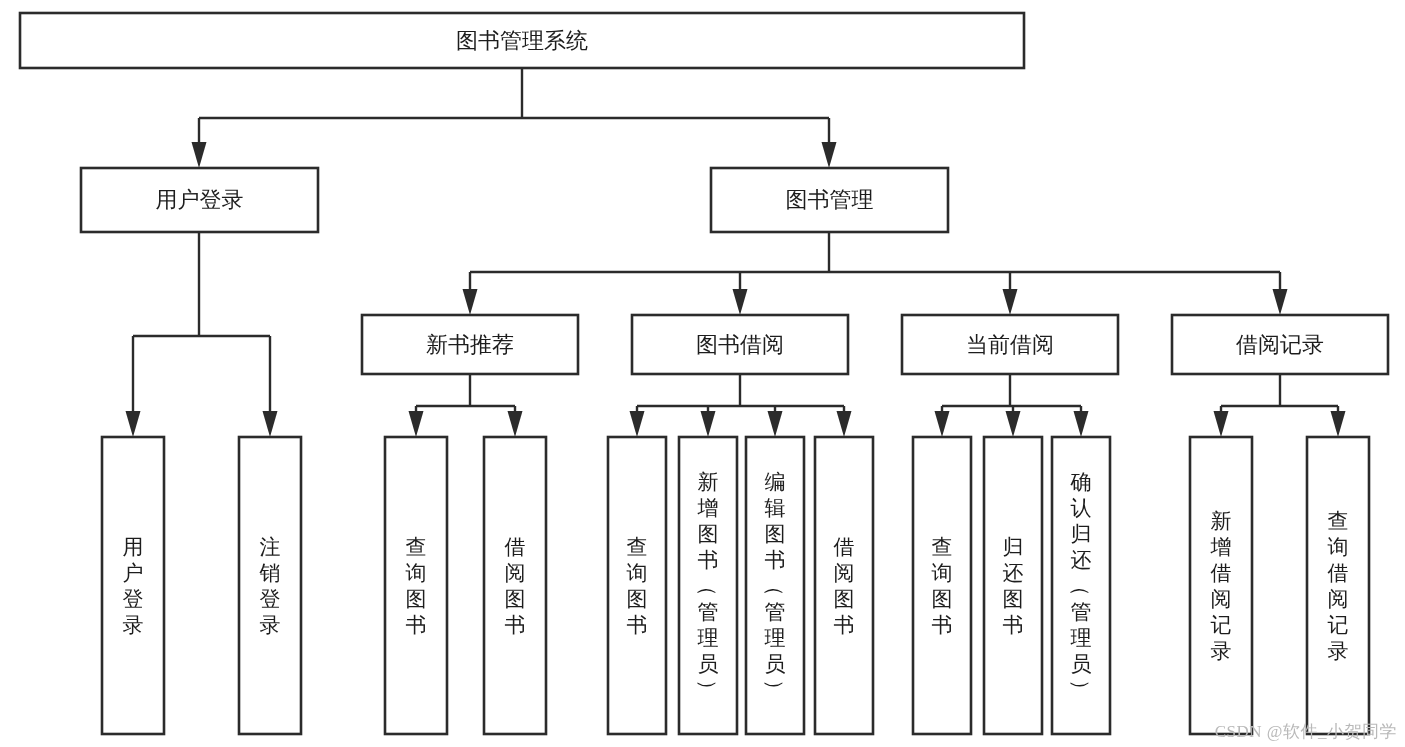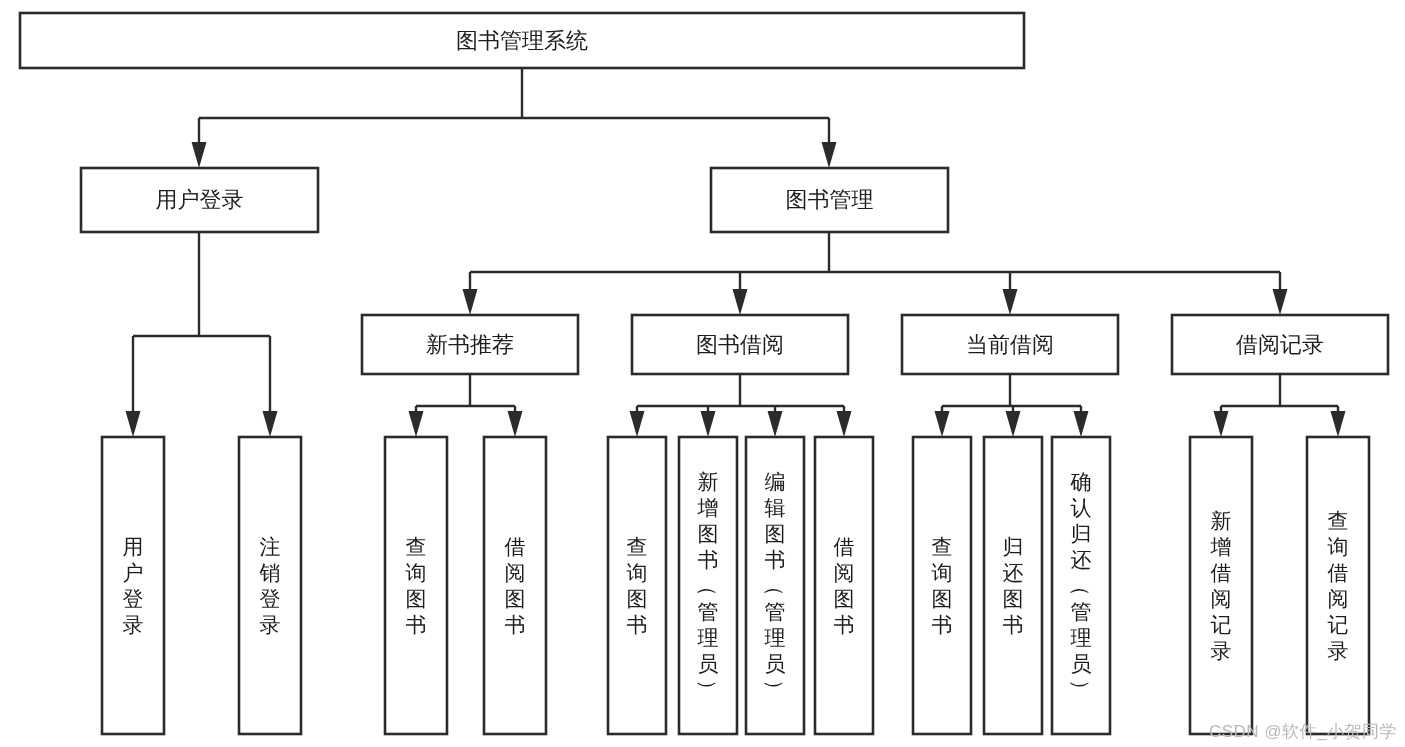--- a/index.html
+++ b/index.html
@@ -53,21 +53,21 @@
   .node-label-v {
     font-family: "DejaVu Sans", "Liberation Sans", sans-serif;
     font-size: 21px;
     fill: #1d1d1d;
     text-anchor: middle;
   }
   .watermark {
     position: absolute;
     right: 8px;
     bottom: 4px;
-    font-family: Liberation Sans, sans-serif;
+    font-family: Liberation Serif, serif;
     font-size: 17px;
     color: #b9b9b9;
     letter-spacing: 0.5px;
     white-space: nowrap;
     user-select: none;
   }
 </style>
 </head>
 <body>
 

